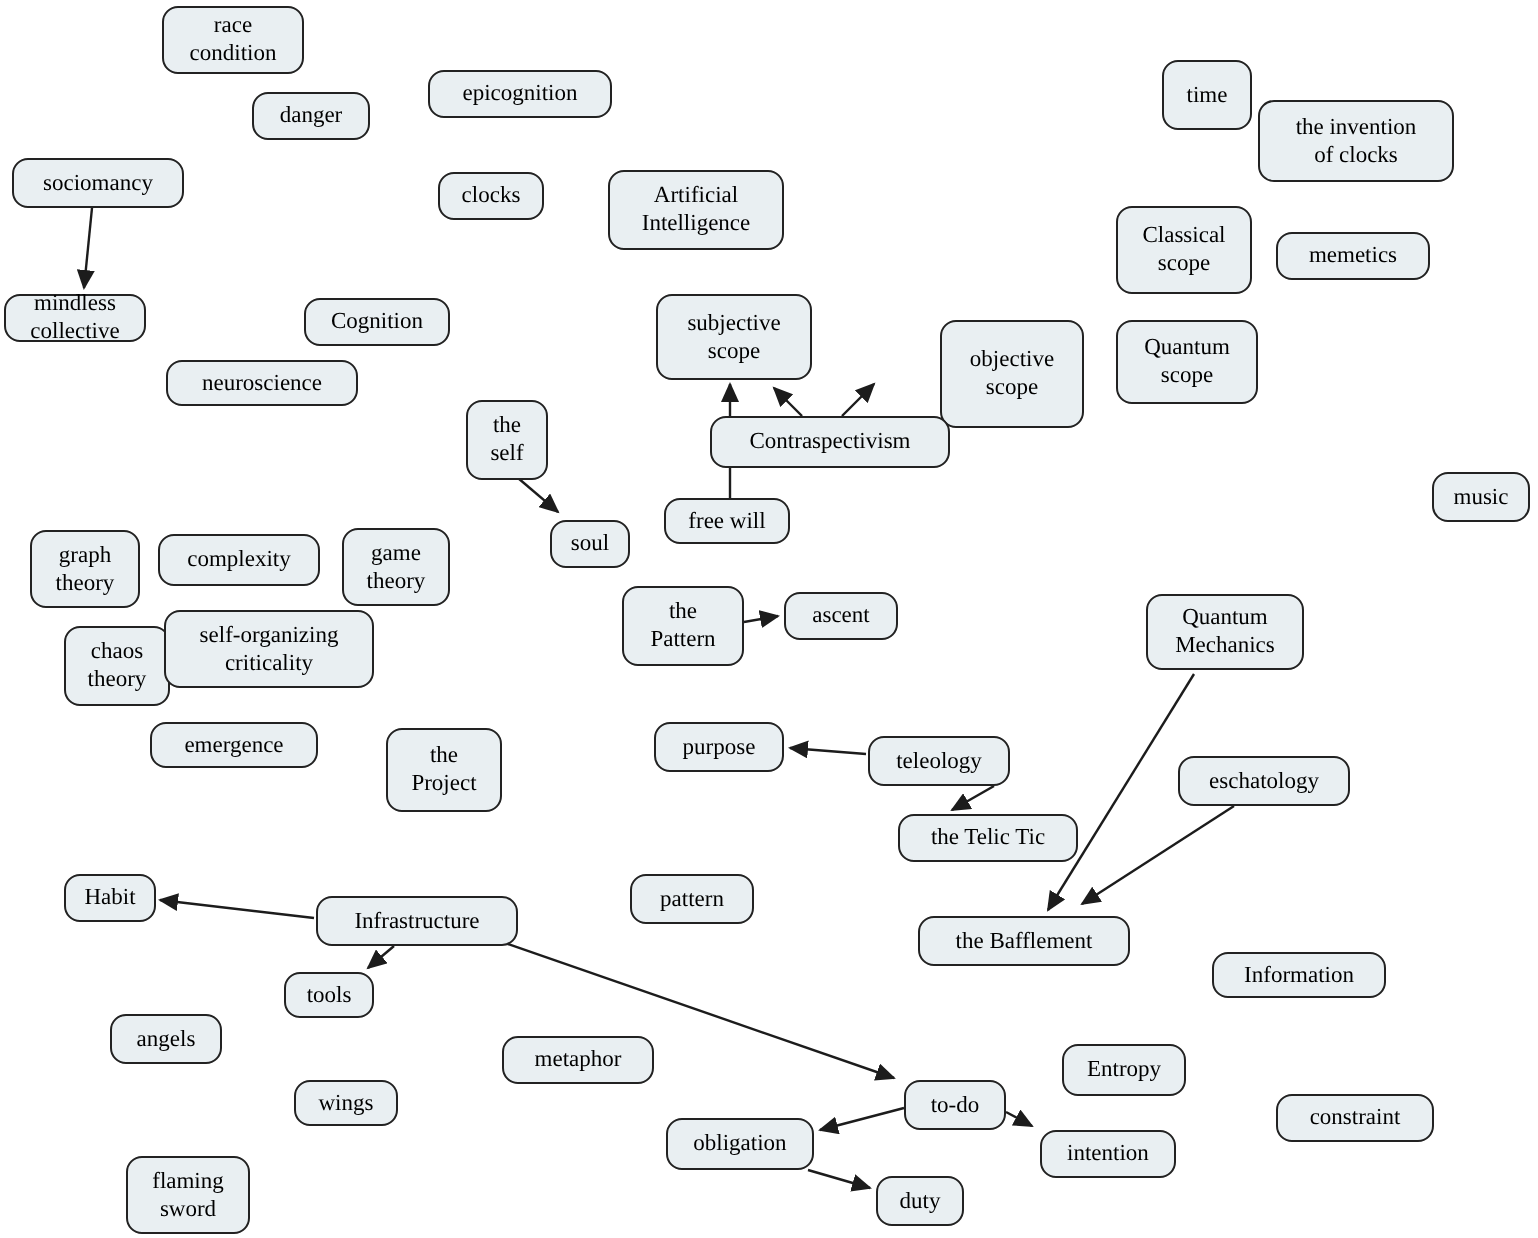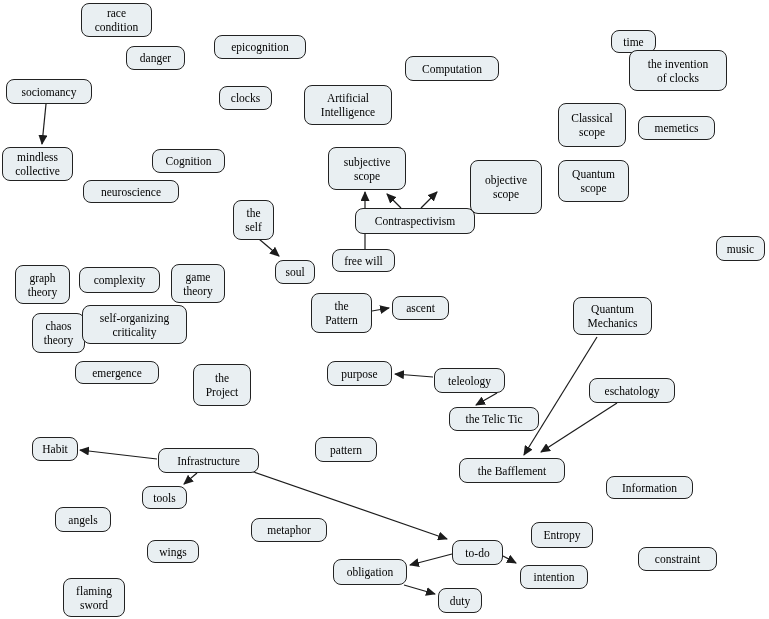--- a/index.html
+++ b/index.html
@@ -48,36 +48,35 @@
       <line x1="452" y1="554" x2="410" y2="565" marker-end="url(#arrowhead)"></line>
       <line x1="503" y1="556" x2="516" y2="563" marker-end="url(#arrowhead)"></line>
       <line x1="404" y1="585" x2="435" y2="594" marker-end="url(#arrowhead)"></line>
     </svg>
 <div class="node" style="left: 81px; top: 3px; width: 71px; height: 34px;">race
 condition</div>
     <div class="node" style="left: 126px; top: 46px; width: 59px; height: 24px;">danger</div>
     <div class="node" style="left: 214px; top: 35px; width: 92px; height: 24px;">epicognition</div>
     <div class="node" style="left: 6px; top: 79px; width: 86px; height: 25px;">sociomancy</div>
     <div class="node" style="left: 219px; top: 86px; width: 53px; height: 24px;">clocks</div>
-    <div class="node" style="left: 405px; top: 56px; width: 94px; height: 25px;">Computation</div>
-    <div class="node" style="left: 581px; top: 30px; width: 45px; height: 23px; margin-left: 30px;">time</div>
+    <div class="node" style="left: 581px; top: 30px; width: 45px; height: 35px;">time</div>
     <div class="node" style="left: 629px; top: 50px; width: 98px; height: 41px;">the invention
 of clocks</div>
     <div class="node" style="left: 558px; top: 103px; width: 68px; height: 44px;">Classical
 scope</div>
     <div class="node" style="left: 638px; top: 116px; width: 77px; height: 24px;">memetics</div>
     <div class="node" style="left: 304px; top: 85px; width: 88px; height: 40px; text-align: center;">Artificial
 Intelligence</div>
     <div class="node" style="left: 328px; top: 147px; width: 78px; height: 43px;">subjective
 scope</div>
     <div class="node" style="left: 427px; top: 160px; width: 72px; height: 54px; margin-left: 43px;">objective
 scope</div>
     <div class="node" style="left: 558px; top: 160px; width: 71px; height: 42px;">Quantum
 scope</div>
-    <div class="node" style="left: 2px; top: 147px; width: 71px; height: 34px;">mindless
+    <div class="node" style="left: 2px; top: 147px; width: 71px; height: 24px;">mindless
 collective</div>
     <div class="node" style="left: 152px; top: 149px; width: 73px; height: 24px;">Cognition</div>
     <div class="node" style="left: 83px; top: 180px; width: 96px; height: 23px;">neuroscience</div>
     <div class="node" style="left: 233px; top: 200px; width: 41px; height: 40px;">the
 self</div>
     <div class="node" style="left: 355px; top: 208px; width: 120px; height: 26px;">Contraspectivism</div>
     <div class="node" style="left: 332px; top: 249px; width: 63px; height: 23px;">free will</div>
     <div class="node" style="left: 275px; top: 260px; width: 40px; height: 24px;">soul</div>
     <div class="node" style="left: 716px; top: 236px; width: 49px; height: 25px;">music</div>
     <div class="node" style="left: 15px; top: 265px; width: 55px; height: 39px;">graph

